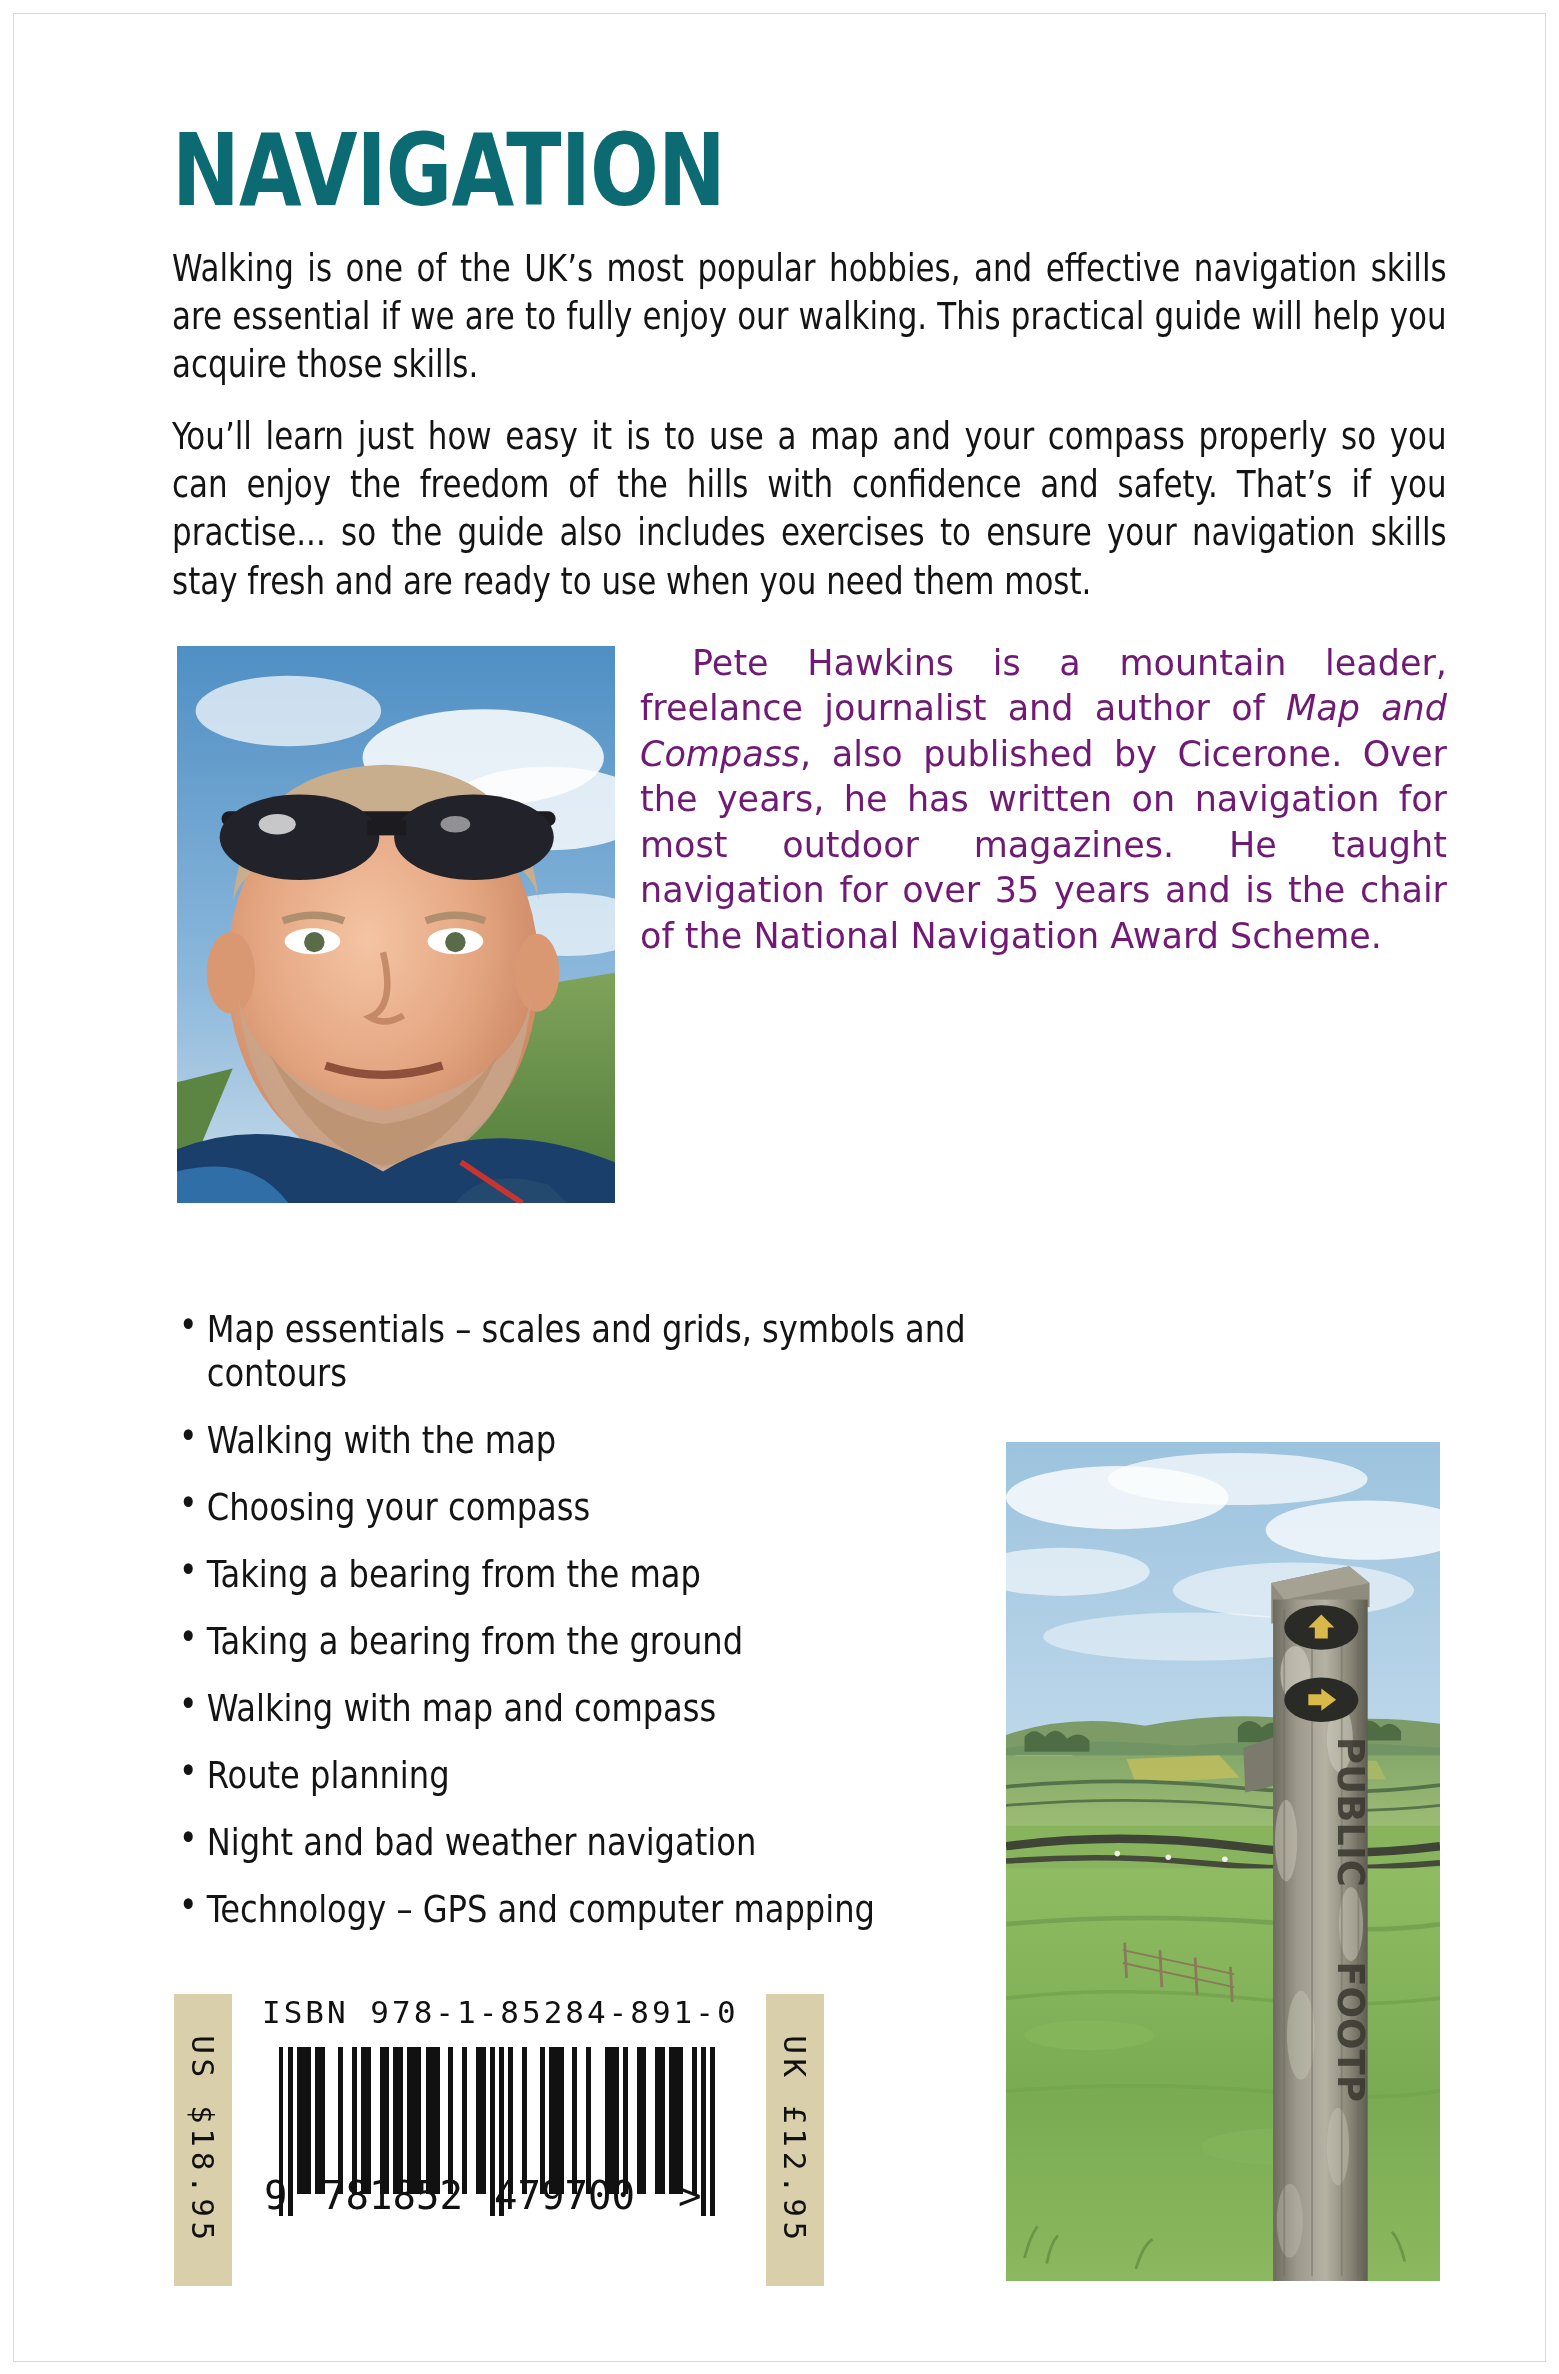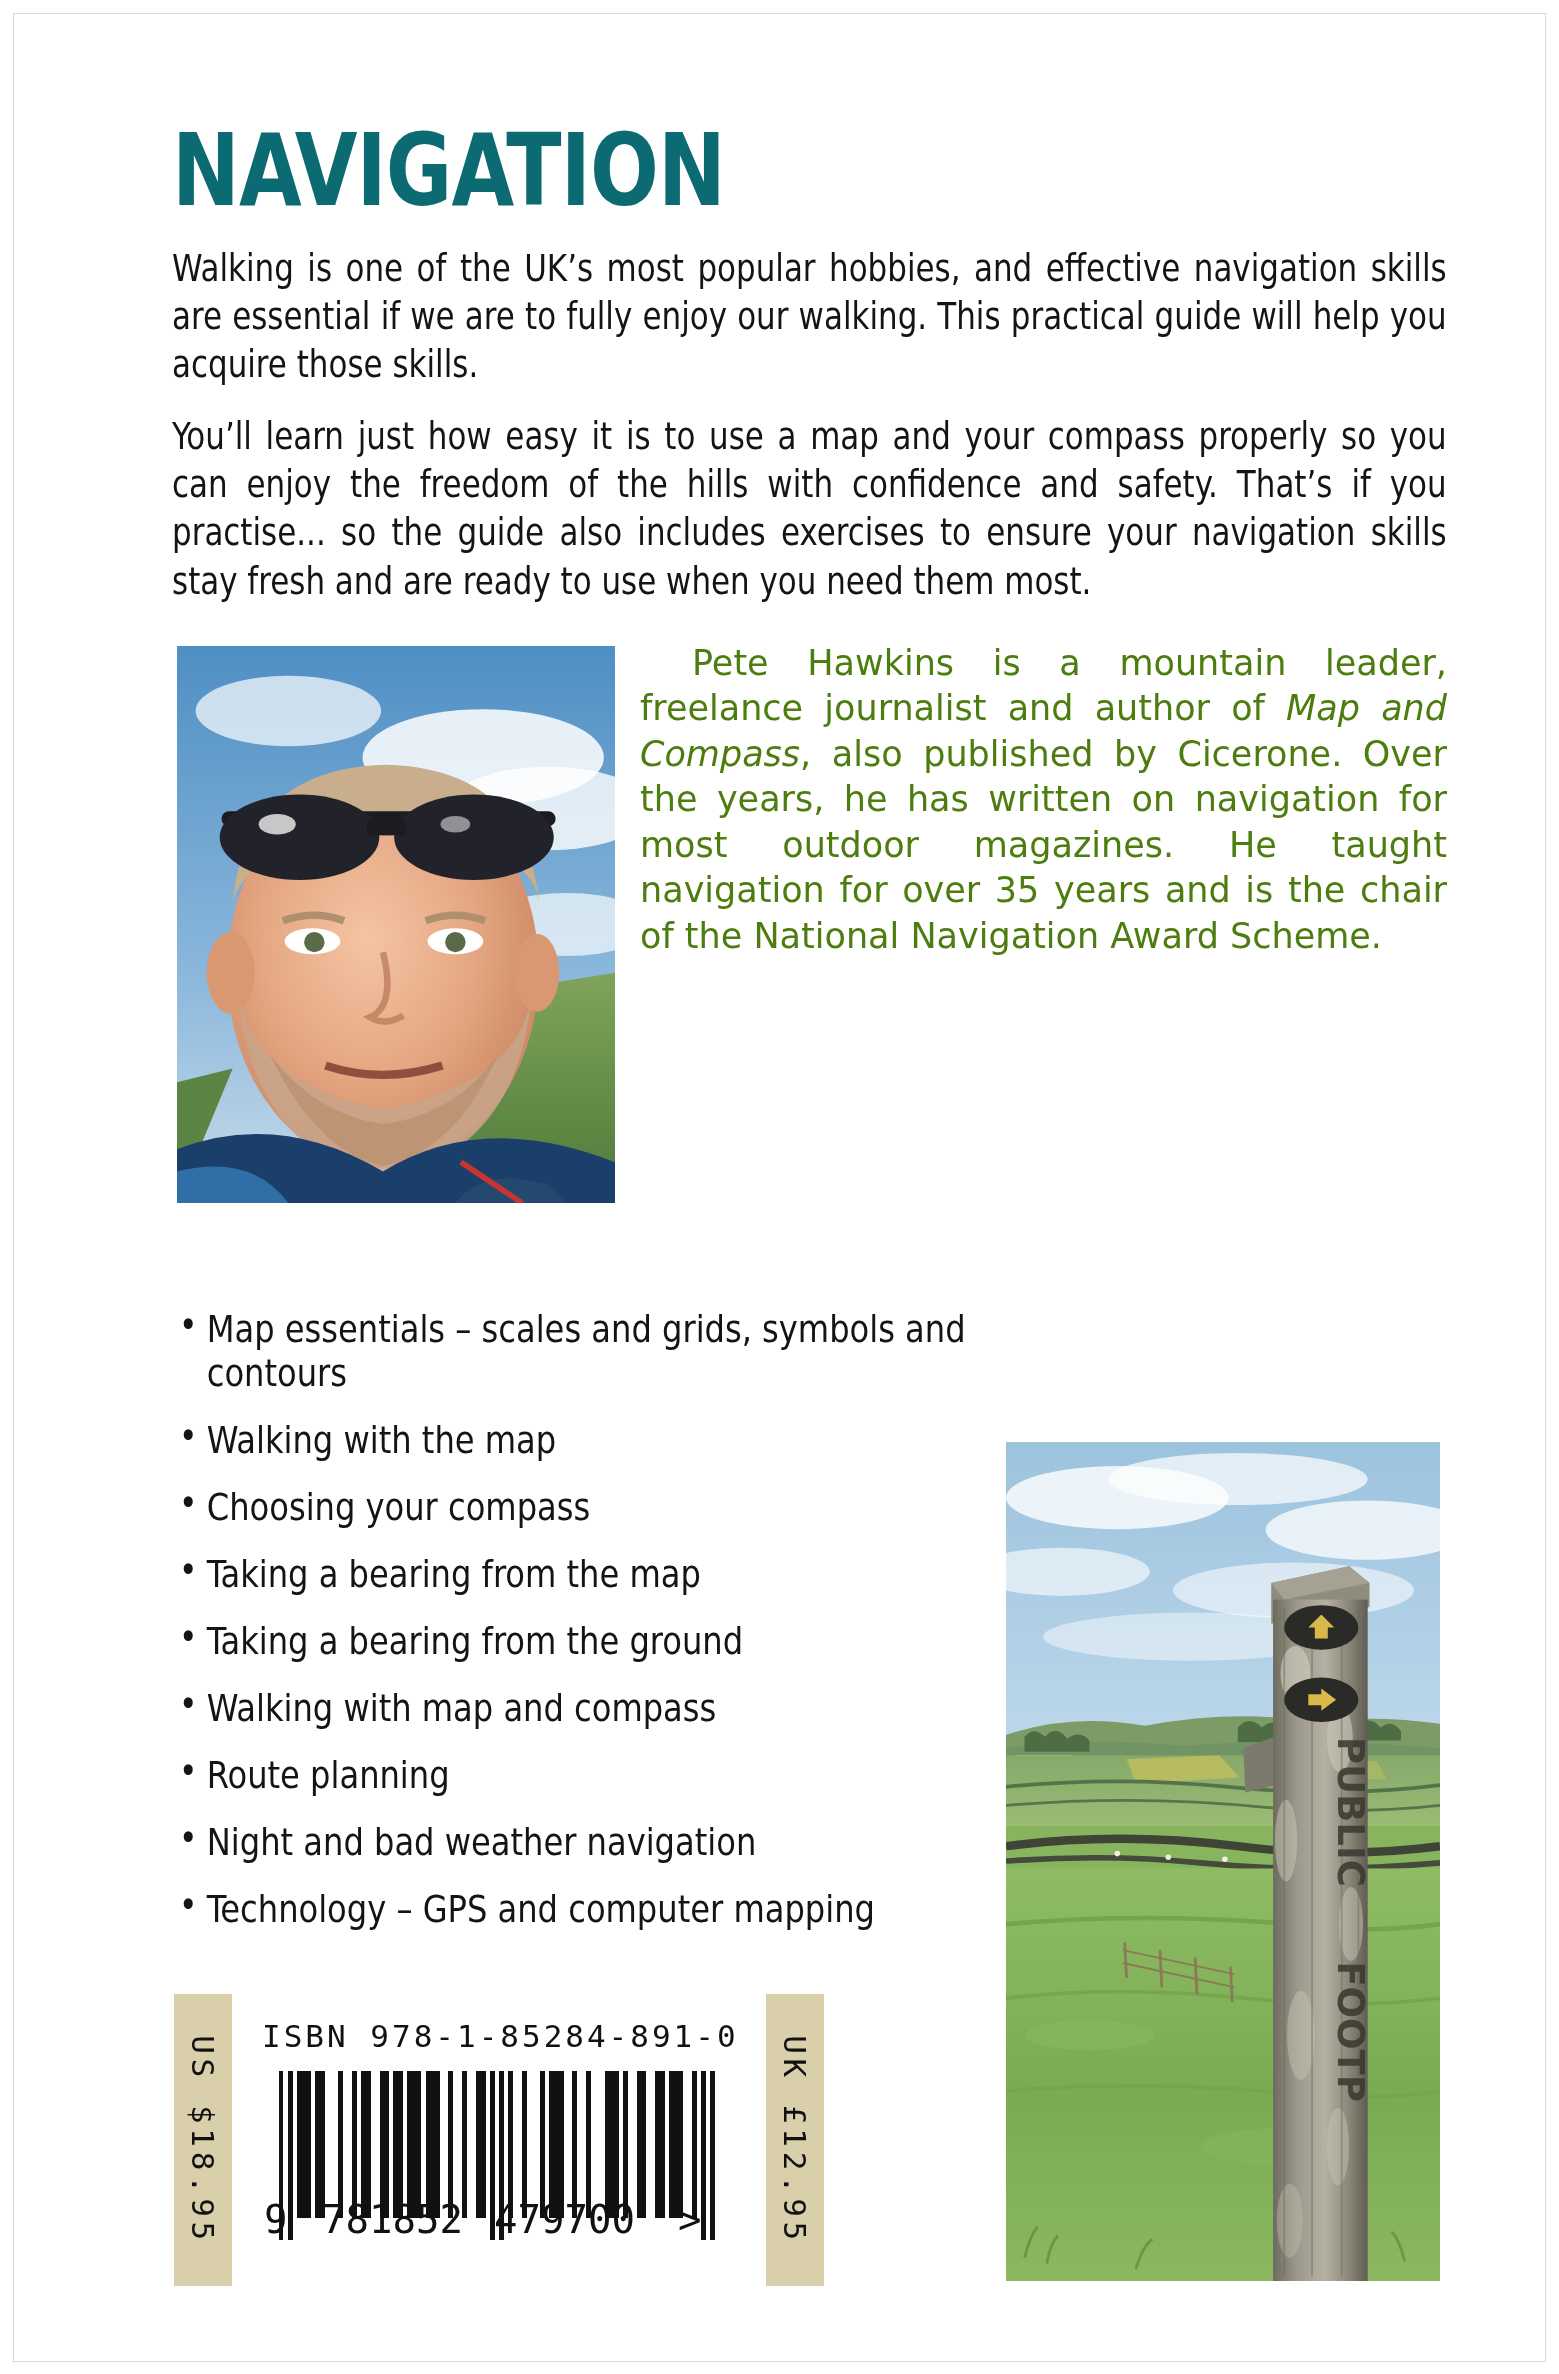--- a/index.html
+++ b/index.html
@@ -79,21 +79,21 @@
     width: 438px;
     height: 557px;
     overflow: hidden;
     background: #8fb6d8;
   }
   .author-bio {
     margin-left: 468px;
     font-family: "DejaVu Sans", "Liberation Sans", sans-serif;
     font-size: 35px;
     line-height: 1.30;
-    color: #4d7c0f;
+    color: #701a75;
     text-align: justify;
     text-indent: 52px;
   }
   .author-bio .it { font-style: italic; }
 
   
   .bullets {
     list-style: none;
     margin: 96px 0 0 0;
     padding: 0;
@@ -166,21 +166,21 @@
     top: 0;
     width: 473px;
     height: 292px;
   }
   .isbn-text {
     font-family: "DejaVu Sans Mono", "Liberation Mono", monospace;
     font-size: 31px;
     letter-spacing: 3px;
     color: #111;
     text-align: center;
-    margin-top: 24px;
+    margin-top: 0;
     white-space: nowrap;
   }
   .bars {
     position: relative;
     margin-top: 16.7px;
     height: 169px;
     width: 100%;
   }
   .bars span {
     position: absolute;

